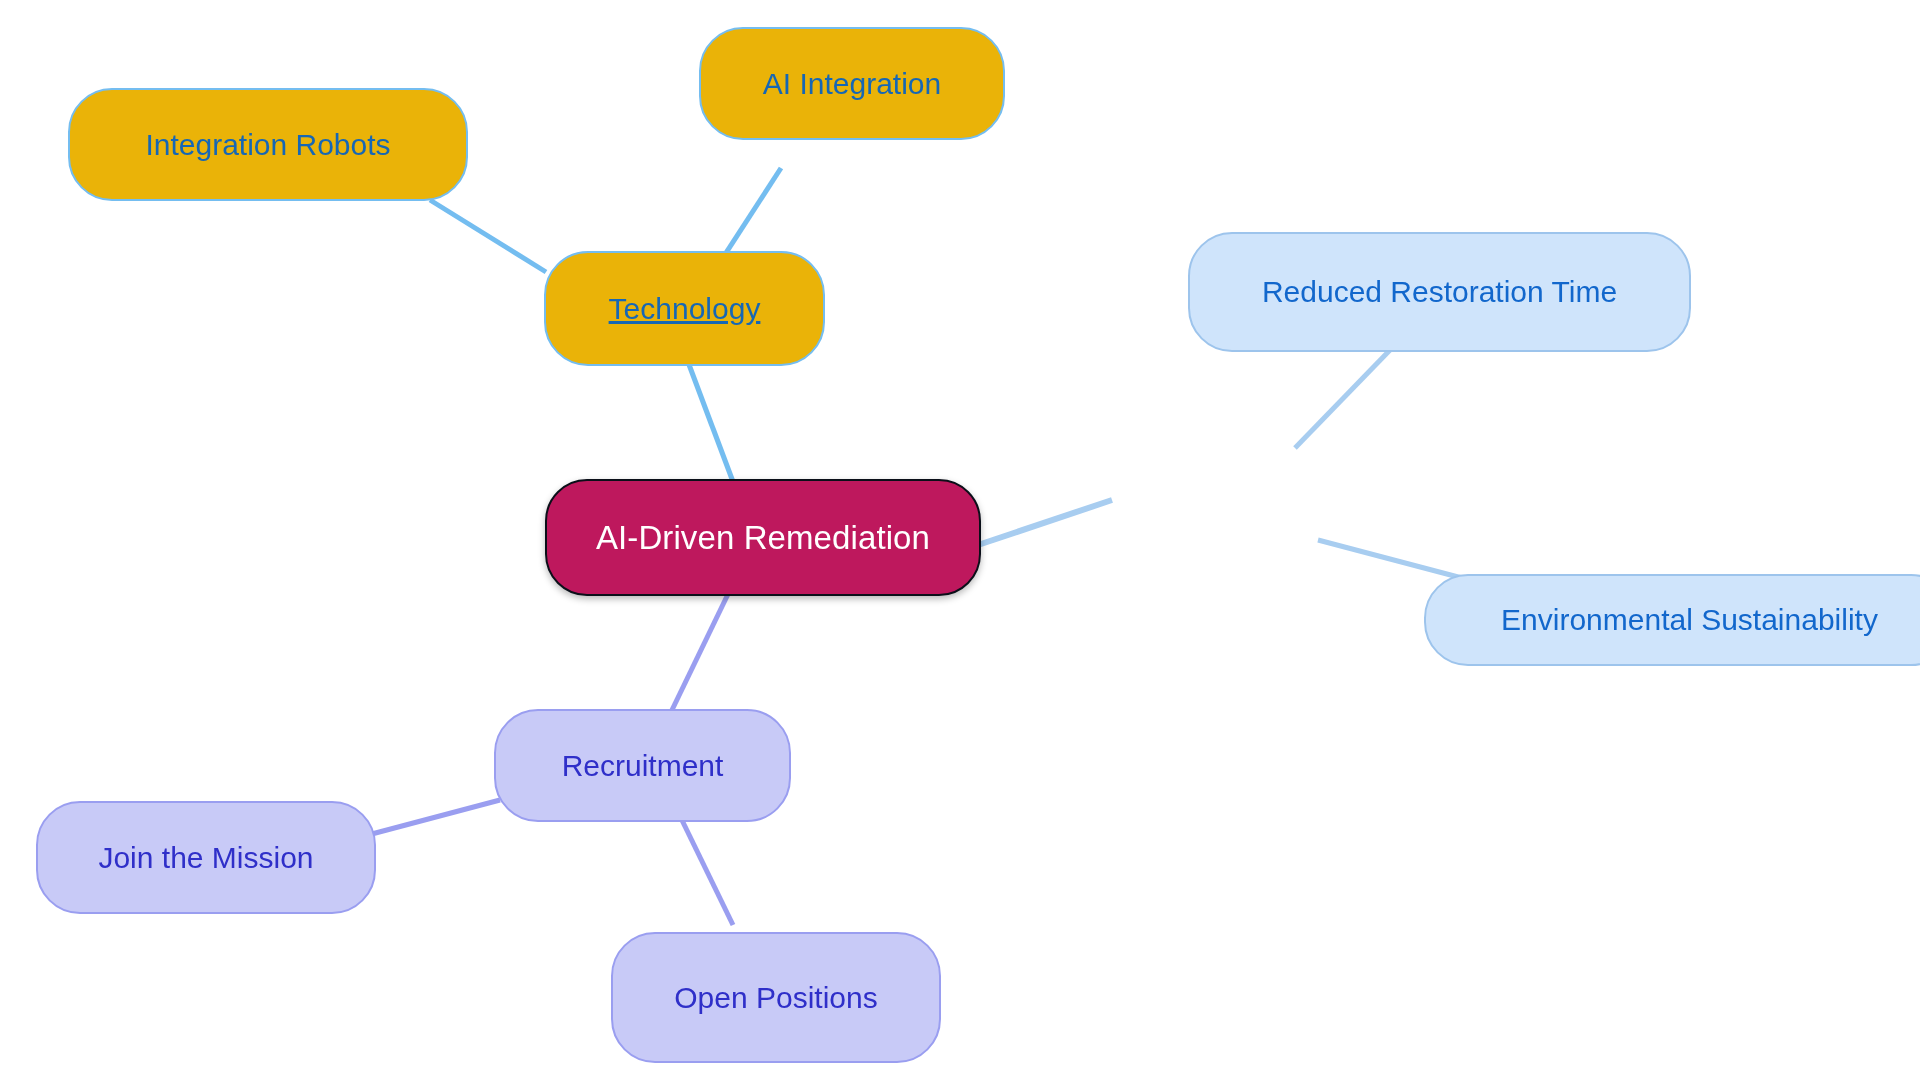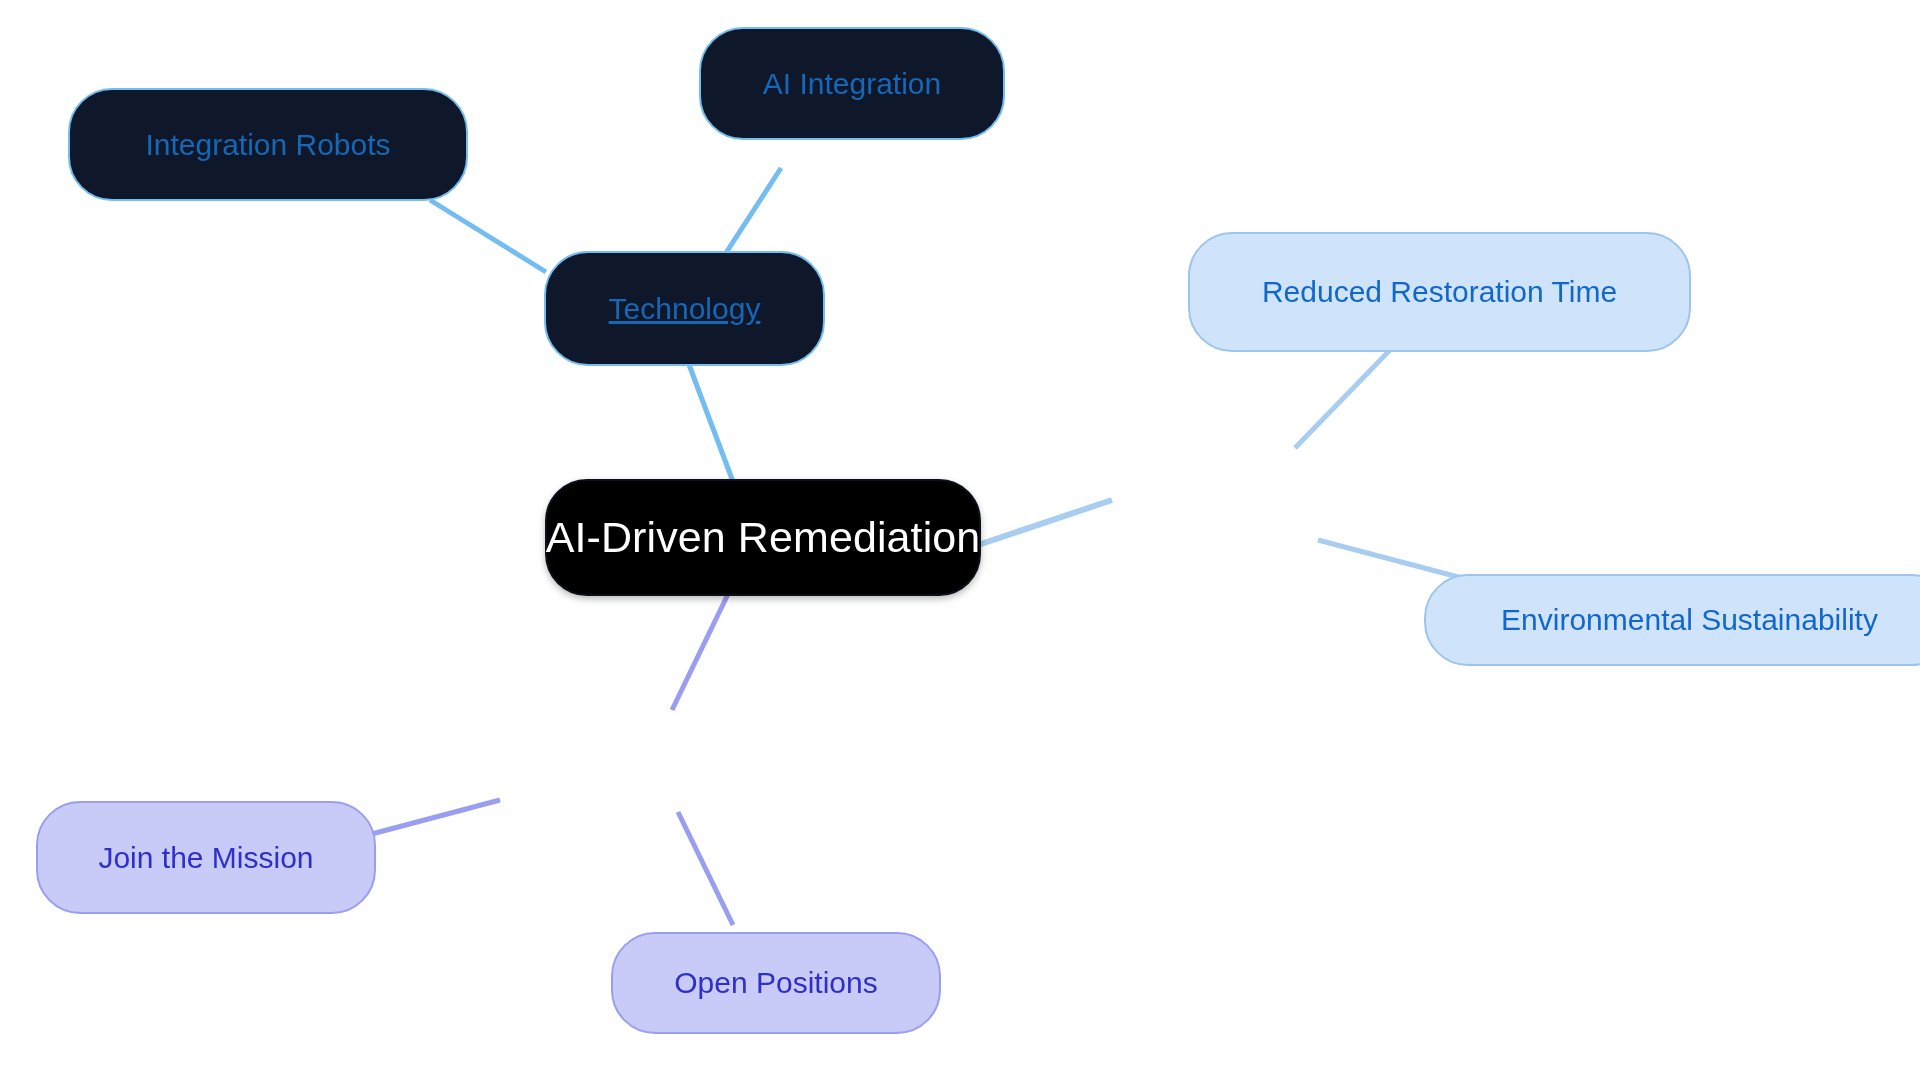--- a/index.html
+++ b/index.html
@@ -33,30 +33,30 @@
     display: flex;
     align-items: center;
     justify-content: center;
     text-align: center;
     white-space: nowrap;
     border-style: solid;
     border-width: 2px;
     line-height: 1;
   }
   .node-root {
-    background: #000000;
+    background: #be185d;
     border-color: #0b0f19;
     color: #ffffff;
     border-radius: 42px;
-    font-size: 43px;
+    font-size: 33px;
     letter-spacing: 0.1px;
     box-shadow: 0 3px 7px rgba(0,0,0,0.28);
   }
   .node-tech {
-    background: #0f172a;
+    background: #eab308;
     border-color: #74bdf0;
     color: #1667b5;
     border-radius: 44px;
     font-size: 30px;
   }
   .node-benefit {
     background: #cfe4fb;
     border-color: #9dc4ec;
     color: #1267cc;
     border-radius: 44px;
@@ -93,18 +93,19 @@
 
   <div class="node node-tech" style="left:699px; top:27px; width:306px; height:113px;">AI Integration</div>
 
   <div class="node node-tech" style="left:68px; top:88px; width:400px; height:113px;">Integration Robots</div>
 
 
   <div class="node node-benefit" style="left:1188px; top:232px; width:503px; height:120px;">Reduced Restoration Time</div>
 
   <div class="node node-benefit" style="left:1424px; top:574px; width:531px; height:92px;">Environmental Sustainability</div>
 
+  <div class="node node-recruit" style="left:494px; top:709px; width:297px; height:113px;">Recruitment</div>
 
   <div class="node node-recruit" style="left:36px; top:801px; width:340px; height:113px;">Join the Mission</div>
 
-  <div class="node node-recruit" style="left:611px; top:932px; width:330px; height:102px;">Open Positions</div>
+  <div class="node node-recruit" style="left:611px; top:932px; width:330px; height:131px;">Open Positions</div>
 
 </div>
 
 </body></html>

